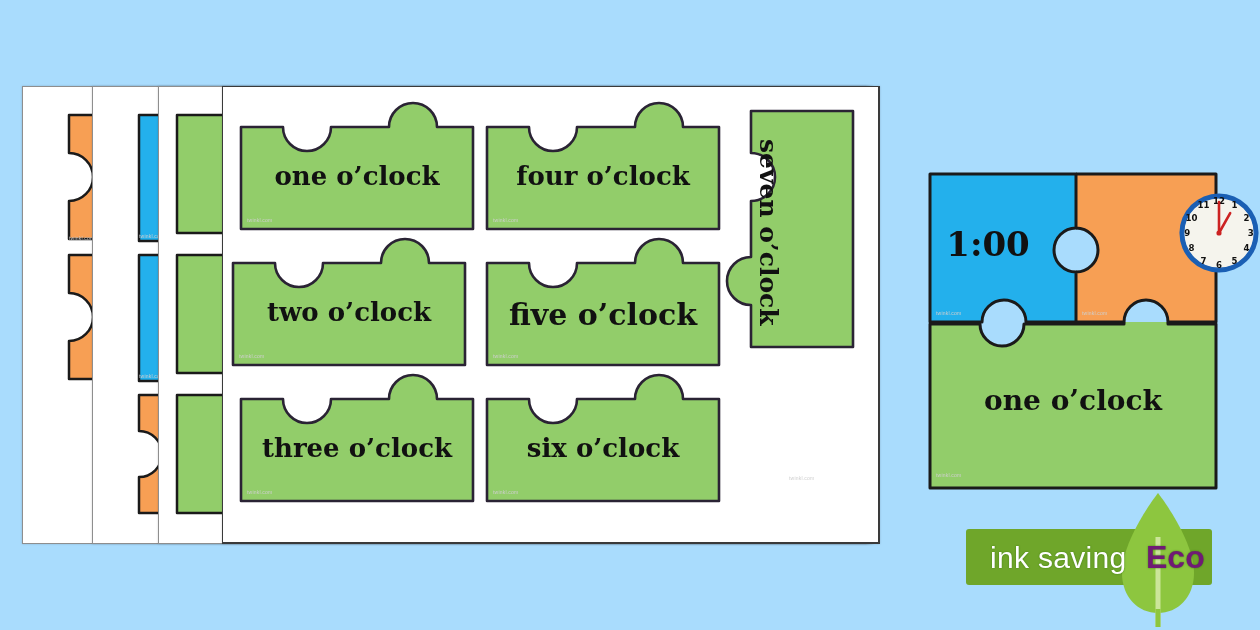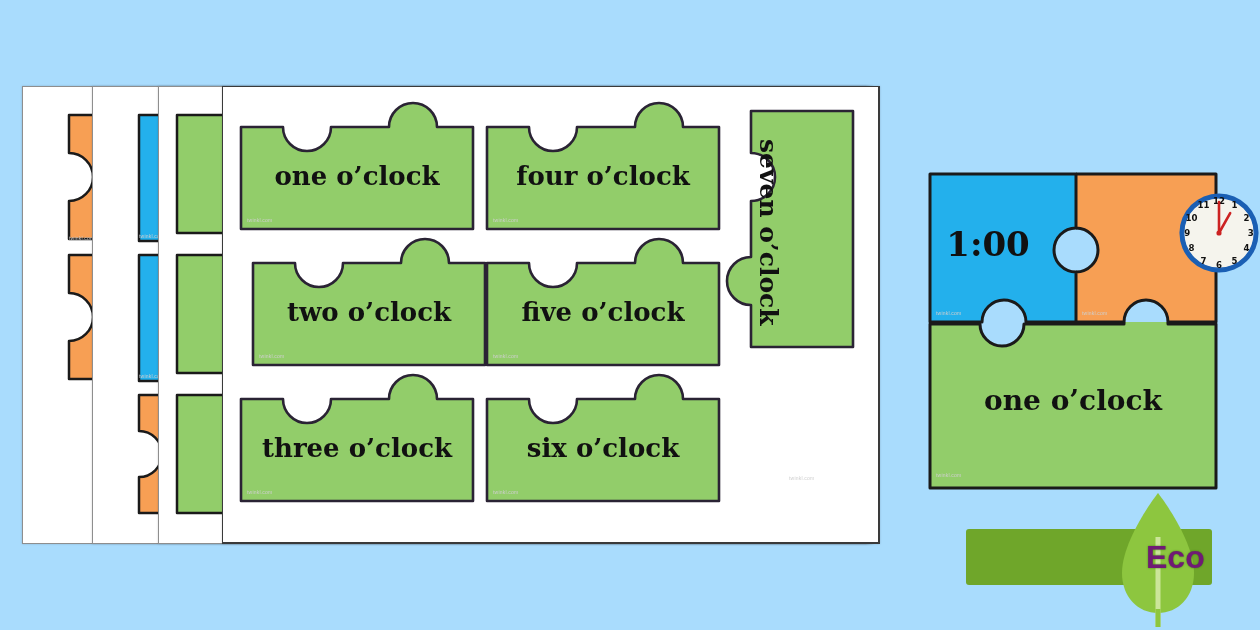--- a/index.html
+++ b/index.html
@@ -188,33 +188,33 @@
     </div>
 
     <div class="piece" style="left:262px; top:22px;">
       <svg width="236" height="122" viewBox="0 0 236 122">
         <path d="M2,18 H44 A24,24 0 0 0 92,18 H150 A24,24 0 0 1 198,18 H234 V120 H2 Z" fill="#92cd6a" stroke="#2a2334" stroke-width="2.6" stroke-linejoin="round"></path>
       </svg>
       <span class="lbl" style="top:52px; font-size:26px; width:236px;">four o’clock</span>
       <span class="wm" style="left:8px; top:108px;">twinkl.com</span>
     </div>
 
-    <div class="piece" style="left:28px; top:158px;text-decoration:underline;">
+    <div class="piece" style="left:8px; top:158px;text-decoration:underline;">
       <svg width="236" height="122" viewBox="0 0 236 122">
         <path d="M2,18 H44 A24,24 0 0 0 92,18 H150 A24,24 0 0 1 198,18 H234 V120 H2 Z" fill="#92cd6a" stroke="#2a2334" stroke-width="2.6" stroke-linejoin="round"></path>
       </svg>
       <span class="lbl" style="top:52px; font-size:26px; width:236px;">two o’clock</span>
       <span class="wm" style="left:8px; top:108px;">twinkl.com</span>
     </div>
 
     <div class="piece" style="left:262px; top:158px;">
       <svg width="236" height="122" viewBox="0 0 236 122">
         <path d="M2,18 H44 A24,24 0 0 0 92,18 H150 A24,24 0 0 1 198,18 H234 V120 H2 Z" fill="#92cd6a" stroke="#2a2334" stroke-width="2.6" stroke-linejoin="round"></path>
       </svg>
-      <span class="lbl" style="top:52px; font-size:26px; width:236px;">five o’clock</span>
+      <span class="lbl" style="top:52px; font-size:30px; width:236px;">five o’clock</span>
       <span class="wm" style="left:8px; top:108px;">twinkl.com</span>
     </div>
 
     <div class="piece" style="left:16px; top:294px;">
       <svg width="236" height="122" viewBox="0 0 236 122">
         <path d="M2,18 H44 A24,24 0 0 0 92,18 H150 A24,24 0 0 1 198,18 H234 V120 H2 Z" fill="#92cd6a" stroke="#2a2334" stroke-width="2.6" stroke-linejoin="round"></path>
       </svg>
       <span class="lbl" style="top:52px; font-size:26px; width:236px;">three o’clock</span>
       <span class="wm" style="left:8px; top:108px;">twinkl.com</span>
     </div>
@@ -299,14 +299,15 @@
   <div id="eco-bar"></div>
 
   <div id="eco-leaf-wrap">
     <svg width="80" height="136" viewBox="0 0 80 136">
       <path d="M40,2 C40,2 76,48 76,82 C76,106 60,122 40,122 C20,122 4,106 4,82 C4,48 40,2 40,2 Z" fill="#8dc63f"></path>
       <rect x="37.5" y="46" width="5" height="90" fill="#cbe59a"></rect>
       <rect x="37.5" y="118" width="5" height="18" fill="#8dc63f"></rect>
     </svg>
   </div>
 
+  <span id="eco-ink">ink saving</span>
   <span id="eco-word">Eco</span>
 </div>
 
 </body></html>

